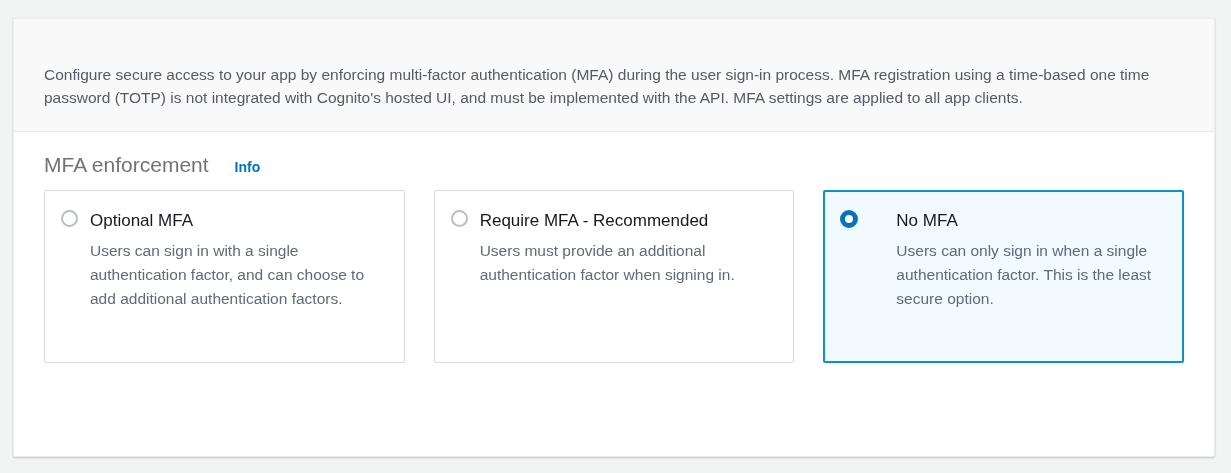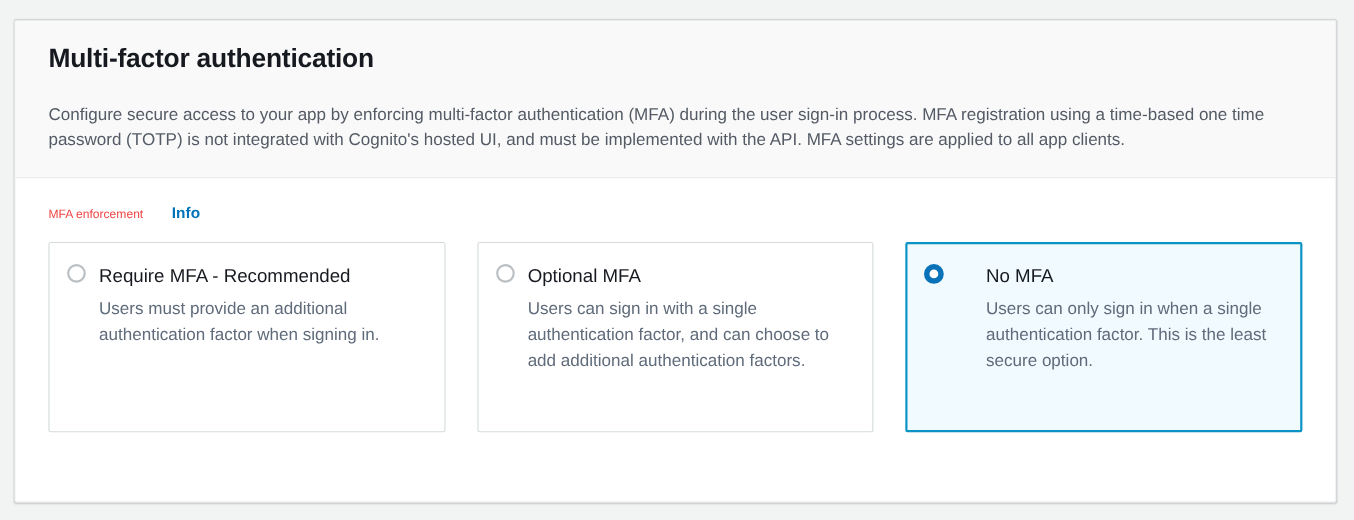--- a/index.html
+++ b/index.html
@@ -57,23 +57,23 @@
     padding: 22px 30px 0 30px;
     box-sizing: border-box;
   }
   .field-label-row {
     display: flex;
     align-items: baseline;
     gap: 26px;
     margin-bottom: 14px;
   }
   .field-label {
-    font-size: 11px;
+    font-size: 21px;
     line-height: 22px;
-    color: #ef4444;
+    color: #737373;
   }
   .info-link {
     font-size: 14px;
     font-weight: bold;
     color: #0073bb;
     text-decoration: none;
     cursor: pointer;
     text-align: center;
   }
 
@@ -132,46 +132,45 @@
     line-height: 24px;
     color: #5f6b7a;
   }
 </style>
 </head>
 <body>
 
 <div class="panel">
 
   <div class="panel-header">
-    <h1 class="panel-title">Multi-factor authentication</h1>
     <p class="panel-desc">Configure secure access to your app by enforcing multi-factor authentication (MFA) during the user sign-in process. MFA registration using a time-based one time password (TOTP) is not integrated with Cognito's hosted UI, and must be implemented with the API. MFA settings are applied to all app clients.</p>
   </div>
 
   <div class="panel-body">
 
     <div class="field-label-row">
       <span class="field-label">MFA enforcement</span>
       <a class="info-link">Info</a>
     </div>
 
     <div class="tiles">
 
       <div class="tile">
         <span class="radio"></span>
         <div class="tile-text">
-          <p class="tile-title">Require MFA - Recommended</p>
-          <p class="tile-desc">Users must provide an additional authentication factor when signing in.</p>
+          <p class="tile-title">Optional MFA</p>
+          <p class="tile-desc">Users can sign in with a single authentication factor, and can choose to add additional authentication factors.</p>
         </div>
       </div>
 
       <div class="tile">
         <span class="radio"></span>
         <div class="tile-text">
-          <p class="tile-title">Optional MFA</p>
-          <p class="tile-desc">Users can sign in with a single authentication factor, and can choose to add additional authentication factors.</p>
+          <p class="tile-title">Require MFA - Recommended</p>
+          <p class="tile-desc">Users must provide an additional authentication factor when signing in.</p>
         </div>
       </div>
 
       <div class="tile selected">
         <span class="radio"></span>
         <div class="tile-text">
           <p class="tile-title">No MFA</p>
           <p class="tile-desc">Users can only sign in when a single authentication factor. This is the least secure option.</p>
         </div>
       </div>

